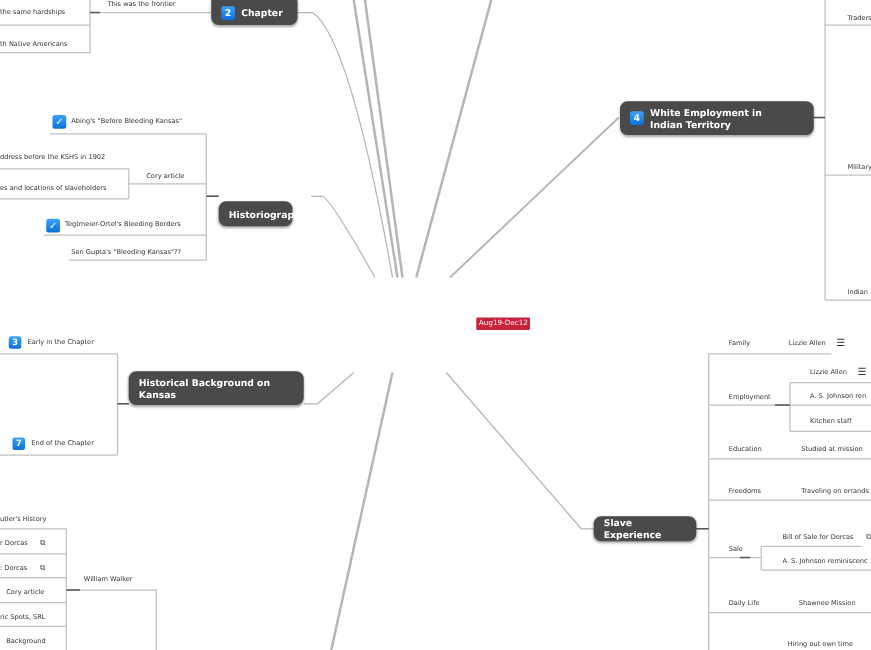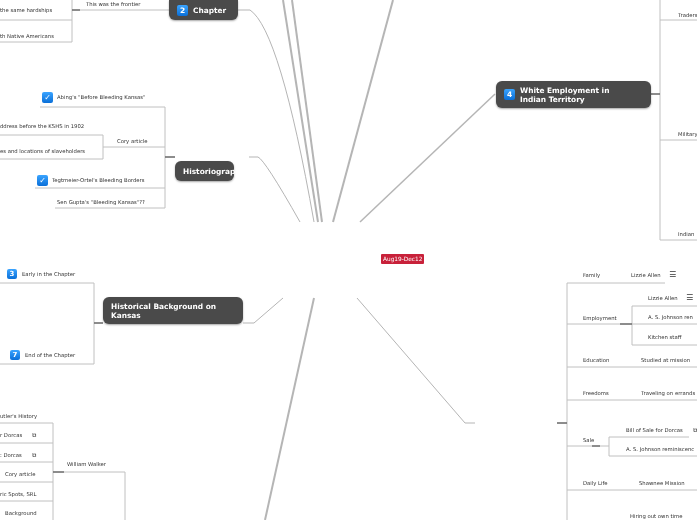--- a/index.html
+++ b/index.html
@@ -182,20 +182,23 @@
 <div class="label" style="left:5px;top:510px;">Background</div>
 
 <div class="topic" style="left:496px;top:81px;width:155px;height:27px;">
   <span class="badge">4</span>
   <span style="width:115px;white-space:normal;">White Employment in Indian Territory</span>
 </div>
 <div class="label" style="left:678px;top:12px;">Traders</div>
 <div class="label" style="left:678px;top:131px;">Military</div>
 <div class="label" style="left:678px;top:231px;">Indian</div>
 
+<div class="topic" style="left:475px;top:413px;width:82px;height:20px;">
+  <span>Slave Experience</span>
+</div>
 <div class="label" style="left:583px;top:272px;">Family</div>
 <div class="label" style="left:631px;top:272px;">Lizzie Allen</div>
 <div class="note-icon" style="left:669px;top:271px;">☰</div>
 <div class="label" style="left:583px;top:315px;">Employment</div>
 <div class="label" style="left:648px;top:295px;">Lizzie Allen</div>
 <div class="note-icon" style="left:686px;top:294px;">☰</div>
 <div class="label" style="left:648px;top:314px;">A. S. Johnson ren</div>
 <div class="label" style="left:648px;top:334px;">Kitchen staff</div>
 <div class="label" style="left:583px;top:357px;">Education</div>
 <div class="label" style="left:641px;top:357px;">Studied at mission</div>

